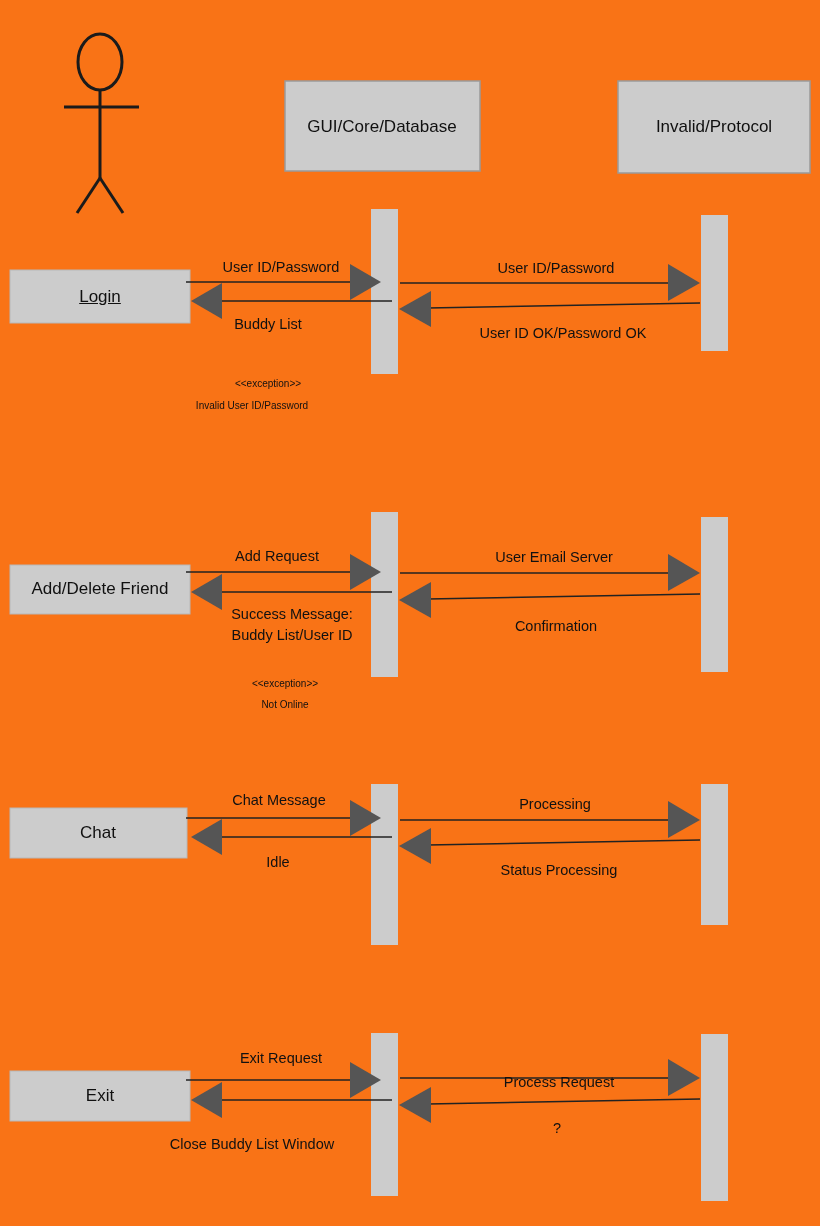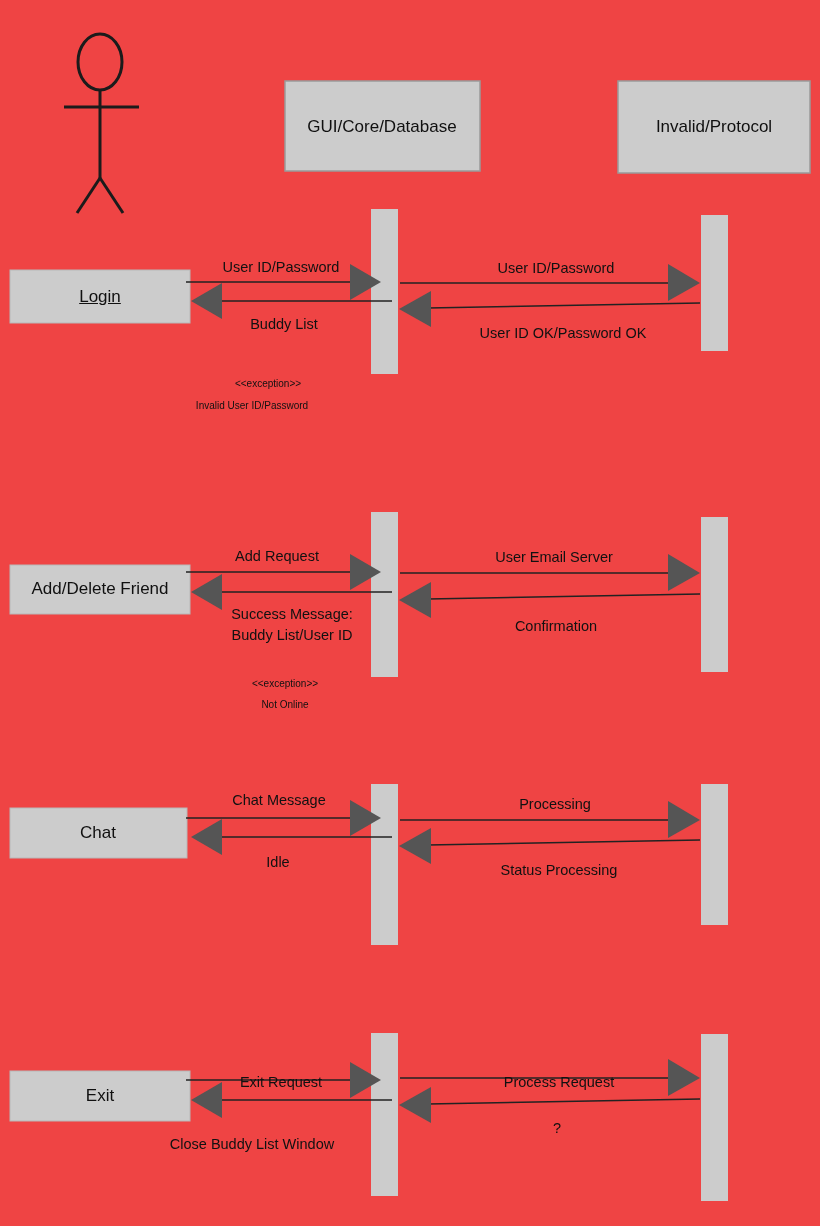--- a/index.html
+++ b/index.html
@@ -4,21 +4,21 @@
 <style>
   html, body {
     margin: 0;
     padding: 0;
     background: #ffffff;
   }
   #canvas {
     position: relative;
     width: 820px;
     height: 1226px;
-    background: #ef4444;
+    background: #f97316;
     font-family: "Liberation Sans", sans-serif;
     overflow: hidden;
   }
   #svg-layer {
     position: absolute;
     left: 0;
     top: 0;
     width: 820px;
     height: 1226px;
   }
@@ -153,21 +153,21 @@
       <line x1="428" y1="1104" x2="700" y2="1099" stroke="#222" stroke-width="1.6"></line>
       <polygon points="431,1087 399,1105 431,1123" fill="#555555"></polygon>
     </g>
   </svg>
 
   <div class="dia-label head-label center" style="left:382px; top:117px;">GUI/Core/Database</div>
   <div class="dia-label head-label center" style="left:714px; top:117px;">Invalid/Protocol</div>
 
   <div class="dia-label box-label center" style="left:100px; top:287px;text-decoration:underline;">Login</div>
   <div class="dia-label msg-label center" style="left:281px; top:257px;">User ID/Password</div>
-  <div class="dia-label msg-label center" style="left:268px; top:314px;margin-left:16px;">Buddy List</div>
+  <div class="dia-label msg-label center" style="left:268px; top:314px;">Buddy List</div>
   <div class="dia-label msg-label center" style="left:556px; top:258px;">User ID/Password</div>
   <div class="dia-label msg-label center" style="left:563px; top:323px;">User ID OK/Password OK</div>
   <div class="dia-label exc-label center" style="left:268px; top:373px;">&lt;&lt;exception&gt;&gt;</div>
   <div class="dia-label exc-label center" style="left:252px; top:395px;">Invalid User ID/Password</div>
 
   <div class="dia-label box-label center" style="left:100px; top:579px;">Add/Delete Friend</div>
   <div class="dia-label msg-label center" style="left:277px; top:546px;">Add Request</div>
   <div class="dia-label msg-label center" style="left:292px; top:604px;">Success Message:</div>
   <div class="dia-label msg-label center" style="left:292px; top:625px;">Buddy List/User ID</div>
   <div class="dia-label msg-label center" style="left:554px; top:547px;">User Email Server</div>
@@ -175,18 +175,18 @@
   <div class="dia-label exc-label center" style="left:285px; top:673px;">&lt;&lt;exception&gt;&gt;</div>
   <div class="dia-label exc-label center" style="left:285px; top:694px;">Not Online</div>
 
   <div class="dia-label box-label center" style="left:98px; top:823px;">Chat</div>
   <div class="dia-label msg-label center" style="left:279px; top:790px;">Chat Message</div>
   <div class="dia-label msg-label center" style="left:278px; top:852px;">Idle</div>
   <div class="dia-label msg-label center" style="left:555px; top:794px;">Processing</div>
   <div class="dia-label msg-label center" style="left:559px; top:860px;">Status Processing</div>
 
   <div class="dia-label box-label center" style="left:100px; top:1086px;">Exit</div>
-  <div class="dia-label msg-label center" style="left:281px; top:1048px;margin-top:24px;">Exit Request</div>
+  <div class="dia-label msg-label center" style="left:281px; top:1048px;">Exit Request</div>
   <div class="dia-label msg-label center" style="left:252px; top:1134px;">Close Buddy List Window</div>
   <div class="dia-label msg-label center" style="left:559px; top:1048px;margin-top:24px;">Process Request</div>
   <div class="dia-label msg-label center" style="left:557px; top:1118px;">?</div>
 
 </div>
 
 </body></html>

